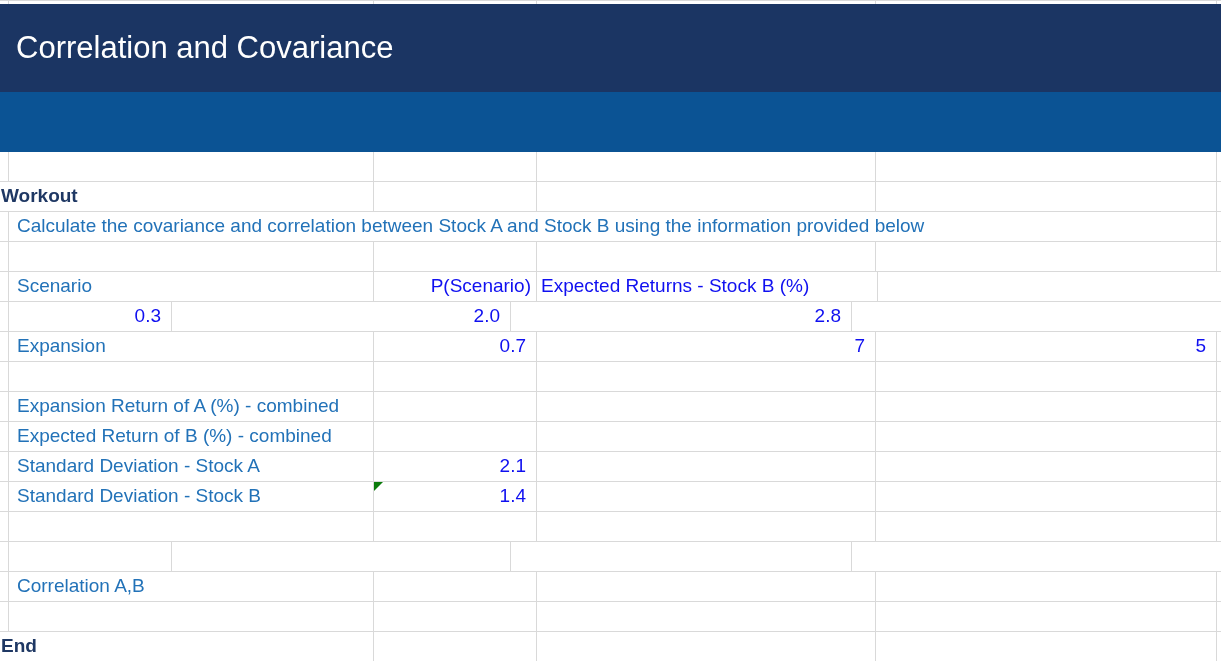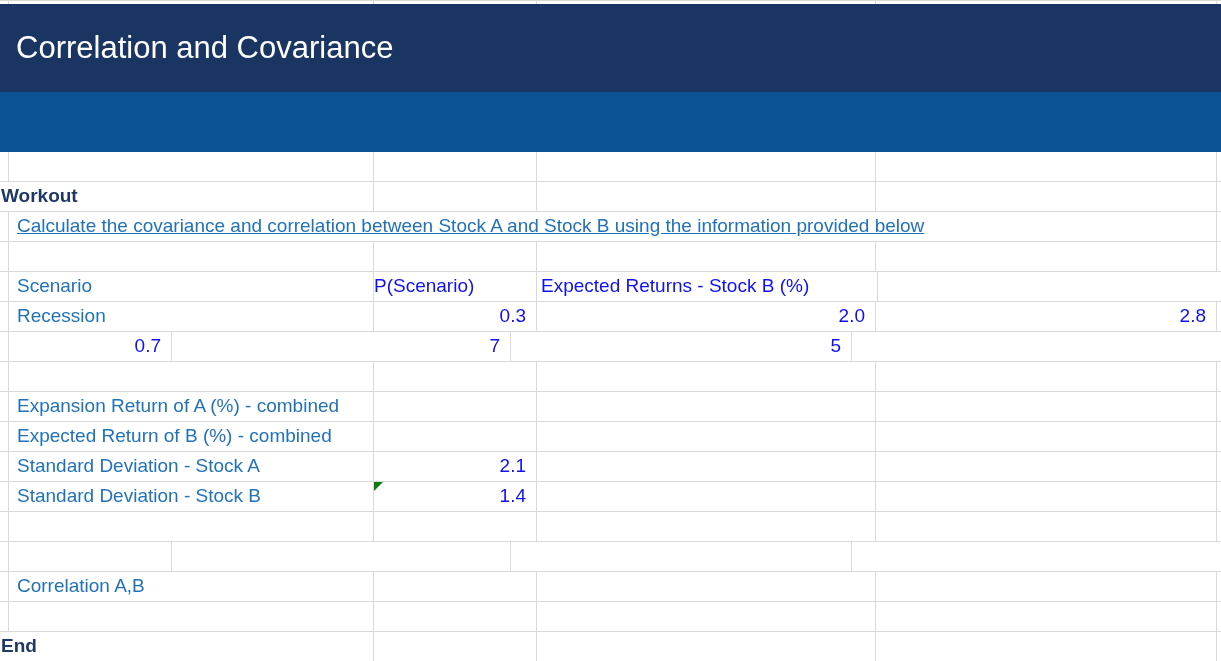--- a/index.html
+++ b/index.html
@@ -22,25 +22,25 @@
   .row{display:flex;height:30px;border-bottom:1px solid var(--gridline);box-sizing:border-box;background:#fff;position:relative;}
   .c{box-sizing:border-box;height:100%;line-height:28px;font-size:19px;overflow:visible;white-space:nowrap;position:relative;}
   .gl{border-left:1px solid var(--gridline);}
   .col-a{width:8px;}
   .col-b{width:365px;}
   .col-c{width:163px;}
   .col-d{width:339px;}
   .col-e{width:341px;}
   .col-f{width:5px;}
   .col-ab{width:373px;}
-  .col-mid{width:1208px;text-decoration:underline;}
+  .col-mid{width:1208px;}
   .lbl{color:var(--label-blue);padding-left:8px;}
   .hdr-left{color:var(--value-blue);padding-left:4px;}
   .num{color:var(--value-blue);text-align:right;padding-right:10px;}
-  .num-hdr{color:var(--value-blue);text-align:left;padding-right:5px;}
+  .num-hdr{color:var(--value-blue);text-align:right;padding-right:5px;}
   .bold-navy{color:var(--navy-text);font-weight:700;padding-left:1px;}
   .flag{position:absolute;left:0;top:0;width:9px;height:9px;background:var(--flag-green);
         -webkit-clip-path:polygon(0 0,100% 0,0 100%);clip-path:polygon(0 0,100% 0,0 100%);}
 </style>
 </head>
 <body>
 
 <div id="app">
 
   <div class="strip">
@@ -93,29 +93,29 @@
   <div class="row">
     <div class="c col-a"></div>
     <div class="c col-b gl lbl">Scenario</div>
     <div class="c col-c gl num-hdr">P(Scenario)</div>
     <div class="c col-e gl hdr-left">Expected Returns - Stock B (%)</div>
     <div class="c col-f gl"></div>
   </div>
 
   <div class="row">
     <div class="c col-a"></div>
-    <div class="c col-b gl lbl">Recession</div>
     <div class="c col-c gl num">0.3</div>
     <div class="c col-d gl num">2.0</div>
     <div class="c col-e gl num">2.8</div>
     <div class="c col-f gl"></div>
   </div>
 
   <div class="row">
     <div class="c col-a"></div>
+    <div class="c col-b gl lbl">Expansion</div>
     <div class="c col-c gl num">0.7</div>
     <div class="c col-d gl num">7</div>
     <div class="c col-e gl num">5</div>
     <div class="c col-f gl"></div>
   </div>
 
   <div class="row">
     <div class="c col-a"></div>
     <div class="c col-b gl"></div>
     <div class="c col-c gl"></div>

